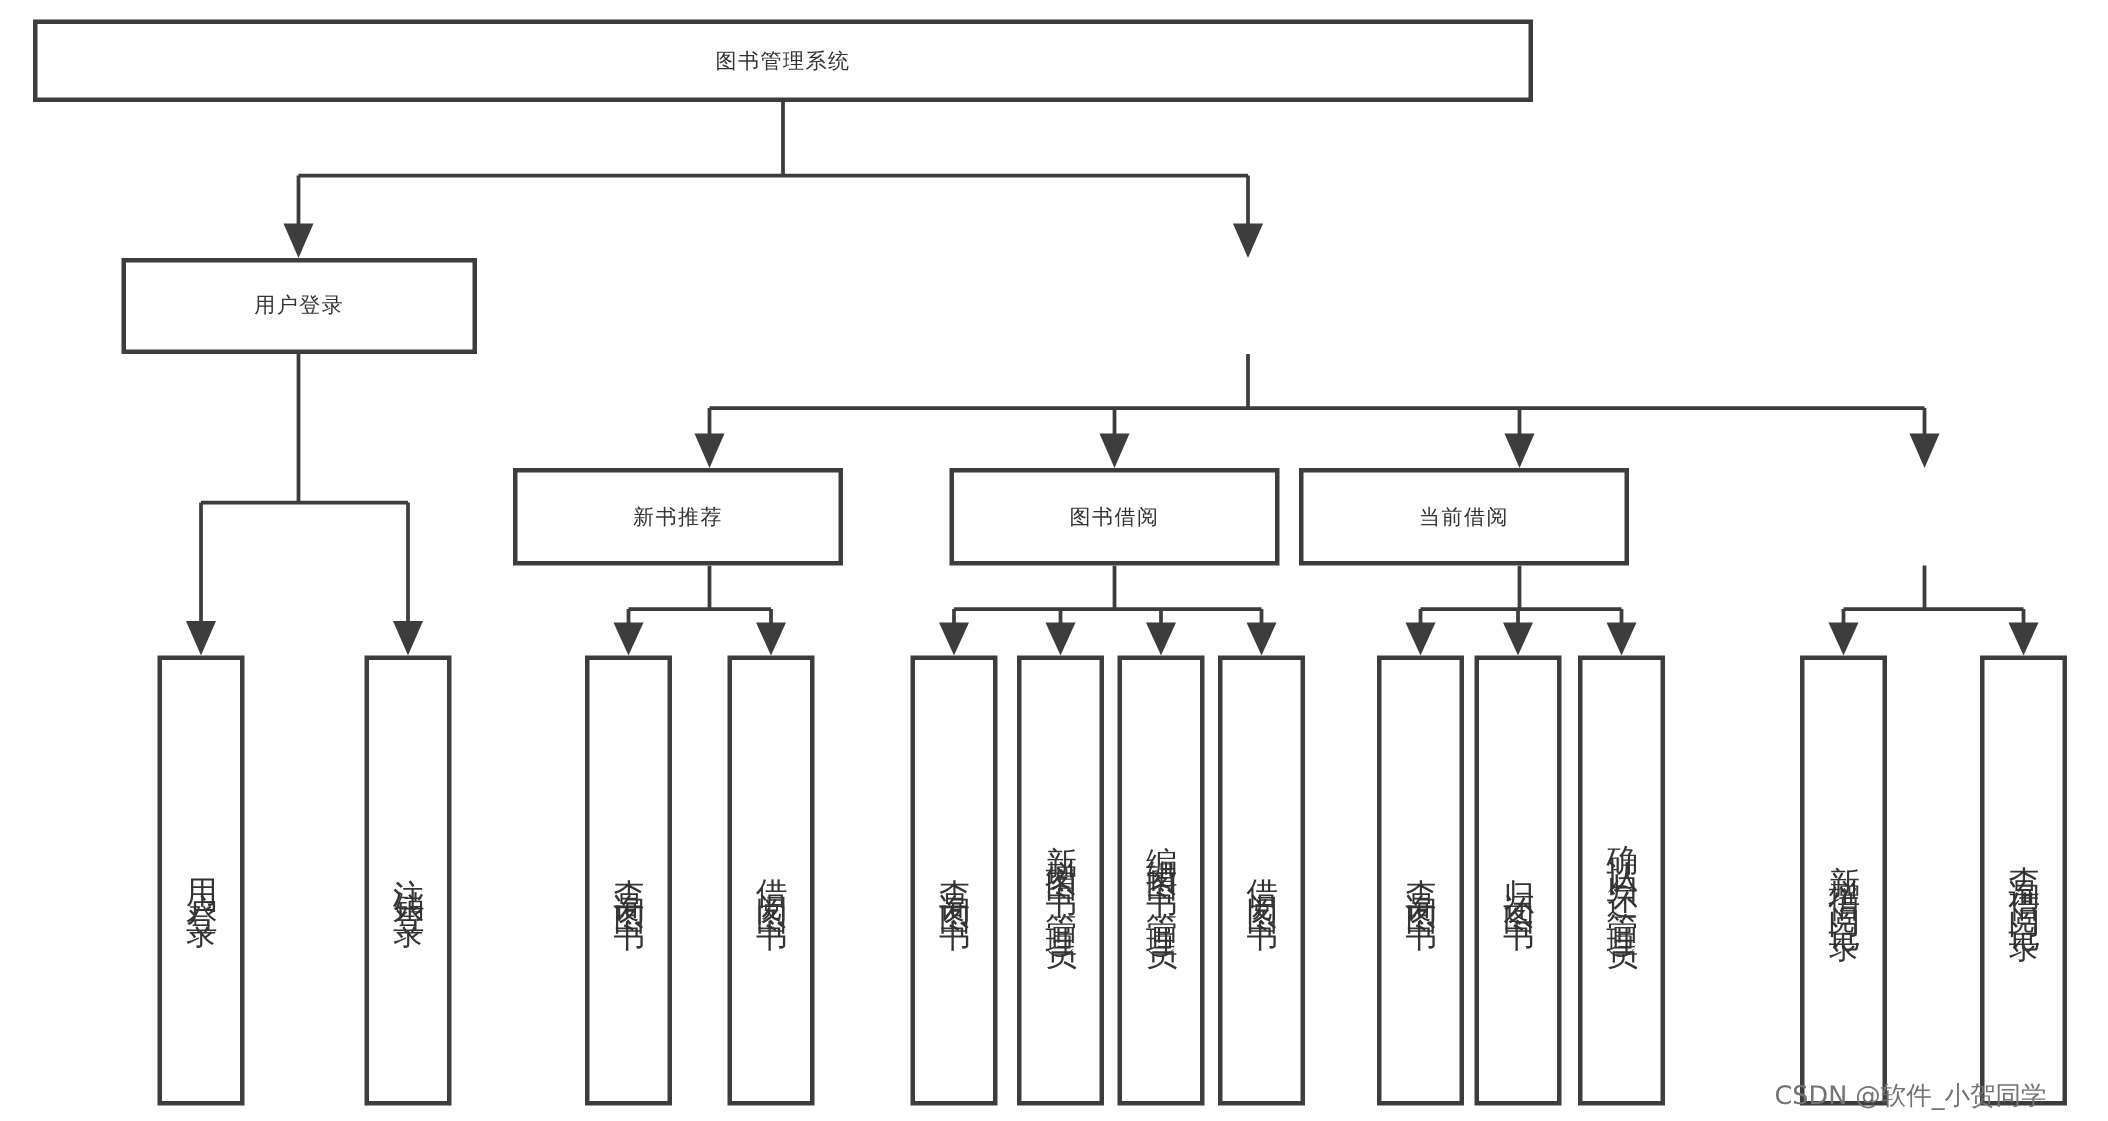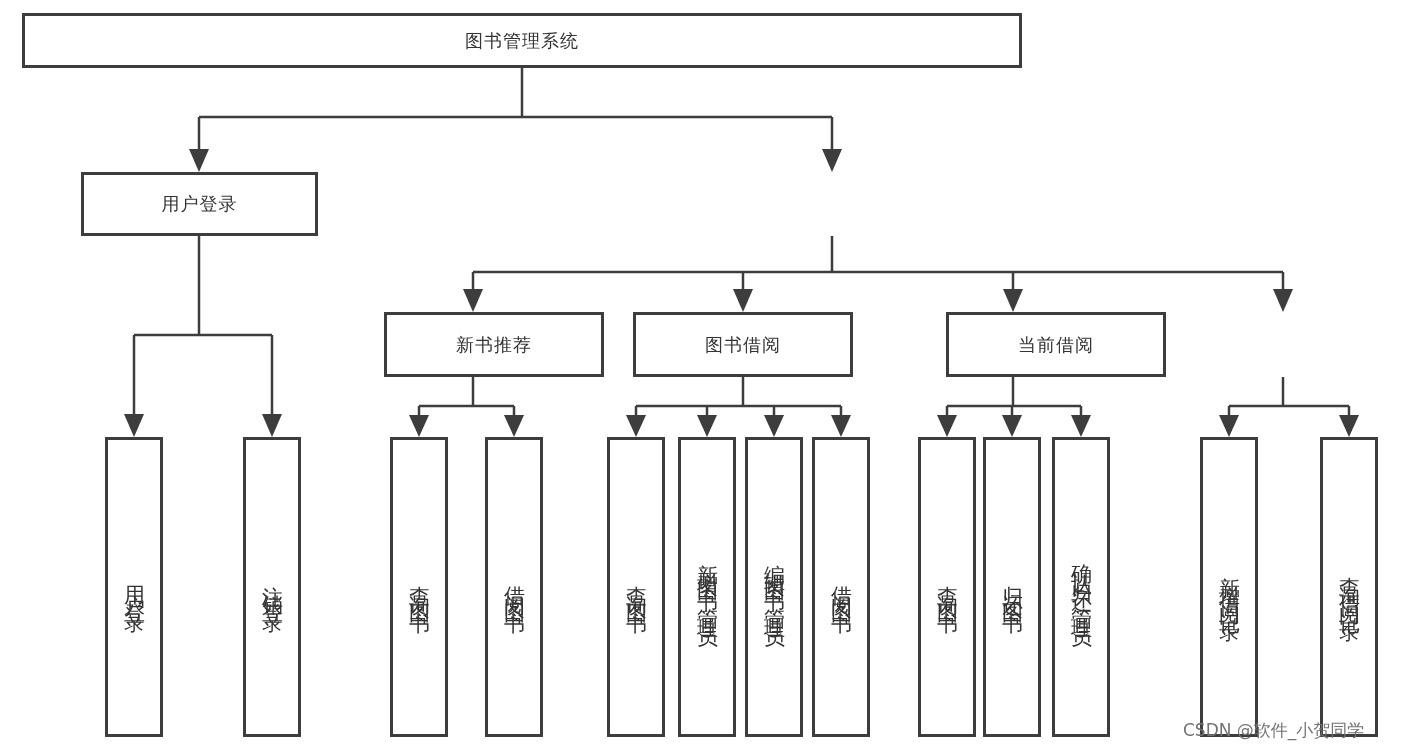--- a/index.html
+++ b/index.html
@@ -15,21 +15,21 @@
   .wires polygon{fill:#3d3d3d;stroke:none;}
   .box{
     position:absolute;
     box-sizing:border-box;
     border:3px solid #3d3d3d;
     background:#ffffff;
     display:flex;
     align-items:center;
     justify-content:center;
     color:#333333;
-    font-size:18px;
+    font-size:14px;
     letter-spacing:1px;
     text-align:center;
   }
   .leaf{
     writing-mode:vertical-rl;
     text-orientation:mixed;
     font-size:21px;
     letter-spacing:9px;
     line-height:1;
     top:437px;
@@ -124,23 +124,23 @@
       <polygon points="1219,415 1239,415 1229,437"></polygon>
       <path d="M1349,406 L1349,416"></path>
       <polygon points="1339,415 1359,415 1349,437"></polygon>
     </g>
   </svg>
 
   <div class="box" style="left:22px;top:13px;width:1000px;height:55px;">图书管理系统</div>
 
   <div class="box lvl2" style="left:81px;">用户登录</div>
 
-  <div class="box lvl3" style="left:384px;">新书推荐</div>
+  <div class="box lvl3" style="left:342px;">新书推荐</div>
   <div class="box lvl3" style="left:633px;text-align:center;">图书借阅</div>
-  <div class="box lvl3" style="left:946px;">当前借阅</div>
+  <div class="box lvl3" style="left:866px;">当前借阅</div>
 
   <div class="box leaf" style="left:105px;">用户登录</div>
   <div class="box leaf" style="left:243px;">注销登录</div>
 
   <div class="box leaf" style="left:390px;">查询图书</div>
   <div class="box leaf" style="left:485px;">借阅图书</div>
 
   <div class="box leaf" style="left:607px;">查询图书</div>
   <div class="box leaf" style="left:678px;">新增图书（管理员）</div>
   <div class="box leaf" style="left:745px;">编辑图书（管理员）</div>

